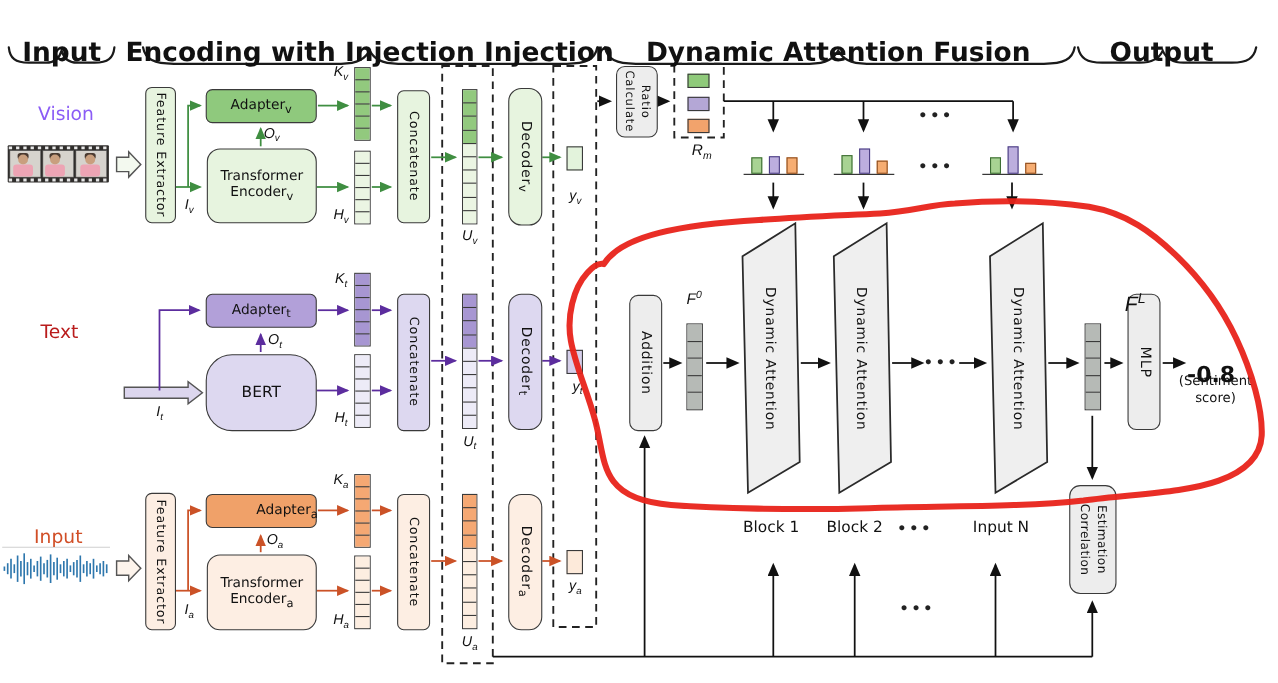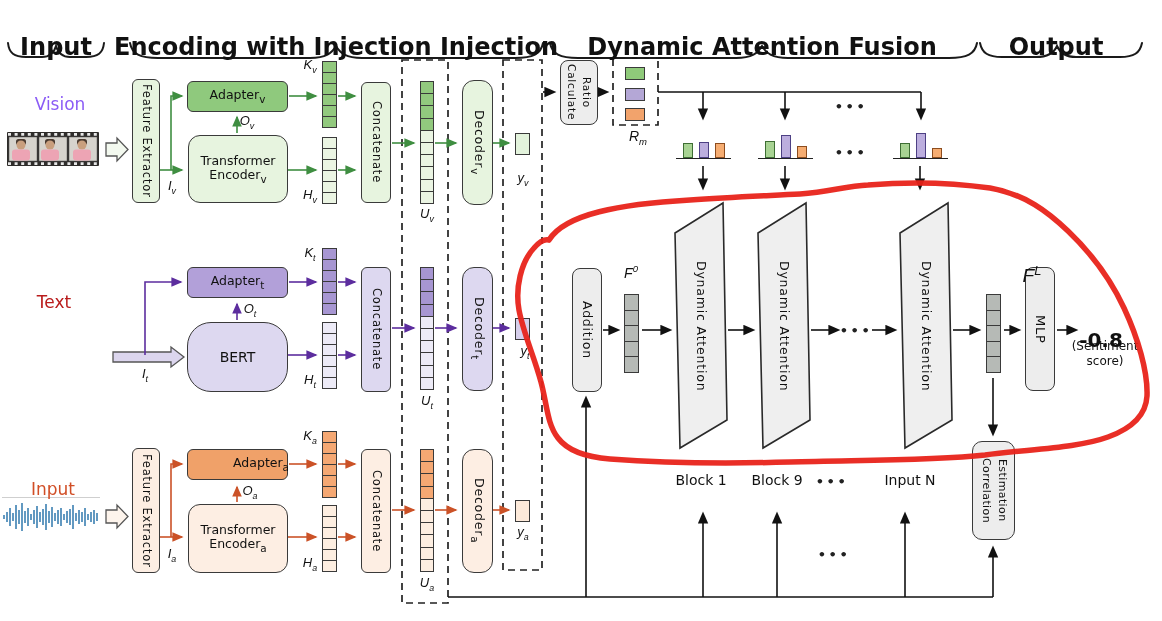--- a/index.html
+++ b/index.html
@@ -407,21 +407,21 @@
       <div class="cell s"></div>
       <div class="cell s"></div>
     </div>
   <div class="box nb vbox" style="left:1025px;top:267px;width:30px;height:124px;font-size:13px;border-radius:8px;">MLP</div>
 
   <div class="ptxt" style="left:679px;top:240px;width:44px;height:172px;">Dynamic Attention</div>
   <div class="ptxt" style="left:762px;top:240px;width:44px;height:172px;">Dynamic Attention</div>
   <div class="ptxt" style="left:904px;top:240px;width:44px;height:172px;">Dynamic Attention</div>
 
   <div class="lbl" style="left:701px;top:472px;font-size:14px;font-weight:500;">Block 1</div>
-  <div class="lbl" style="left:777px;top:472px;font-size:14px;font-weight:500;">Block 9</div>
+  <div class="lbl" style="left:777px;top:472px;font-size:14px;font-weight:500;">Block 2</div>
   <div class="lbl" style="left:910px;top:472px;font-size:14px;font-weight:500;">Input N</div>
 
   <div class="dots" style="left:851px;top:106px;">•••</div>
   <div class="dots" style="left:851px;top:152px;">•••</div>
   <div class="dots" style="left:856px;top:330px;">•••</div>
   <div class="dots" style="left:832px;top:481px;">•••</div>
   <div class="dots" style="left:834px;top:554px;">•••</div>
 
   <div class="lbl" style="left:1101px;top:328px;font-size:20px;font-weight:600;">-0.8</div>
   <div class="lbl" style="left:1105px;top:339px;font-size:12px;">(Sentiment</div>

